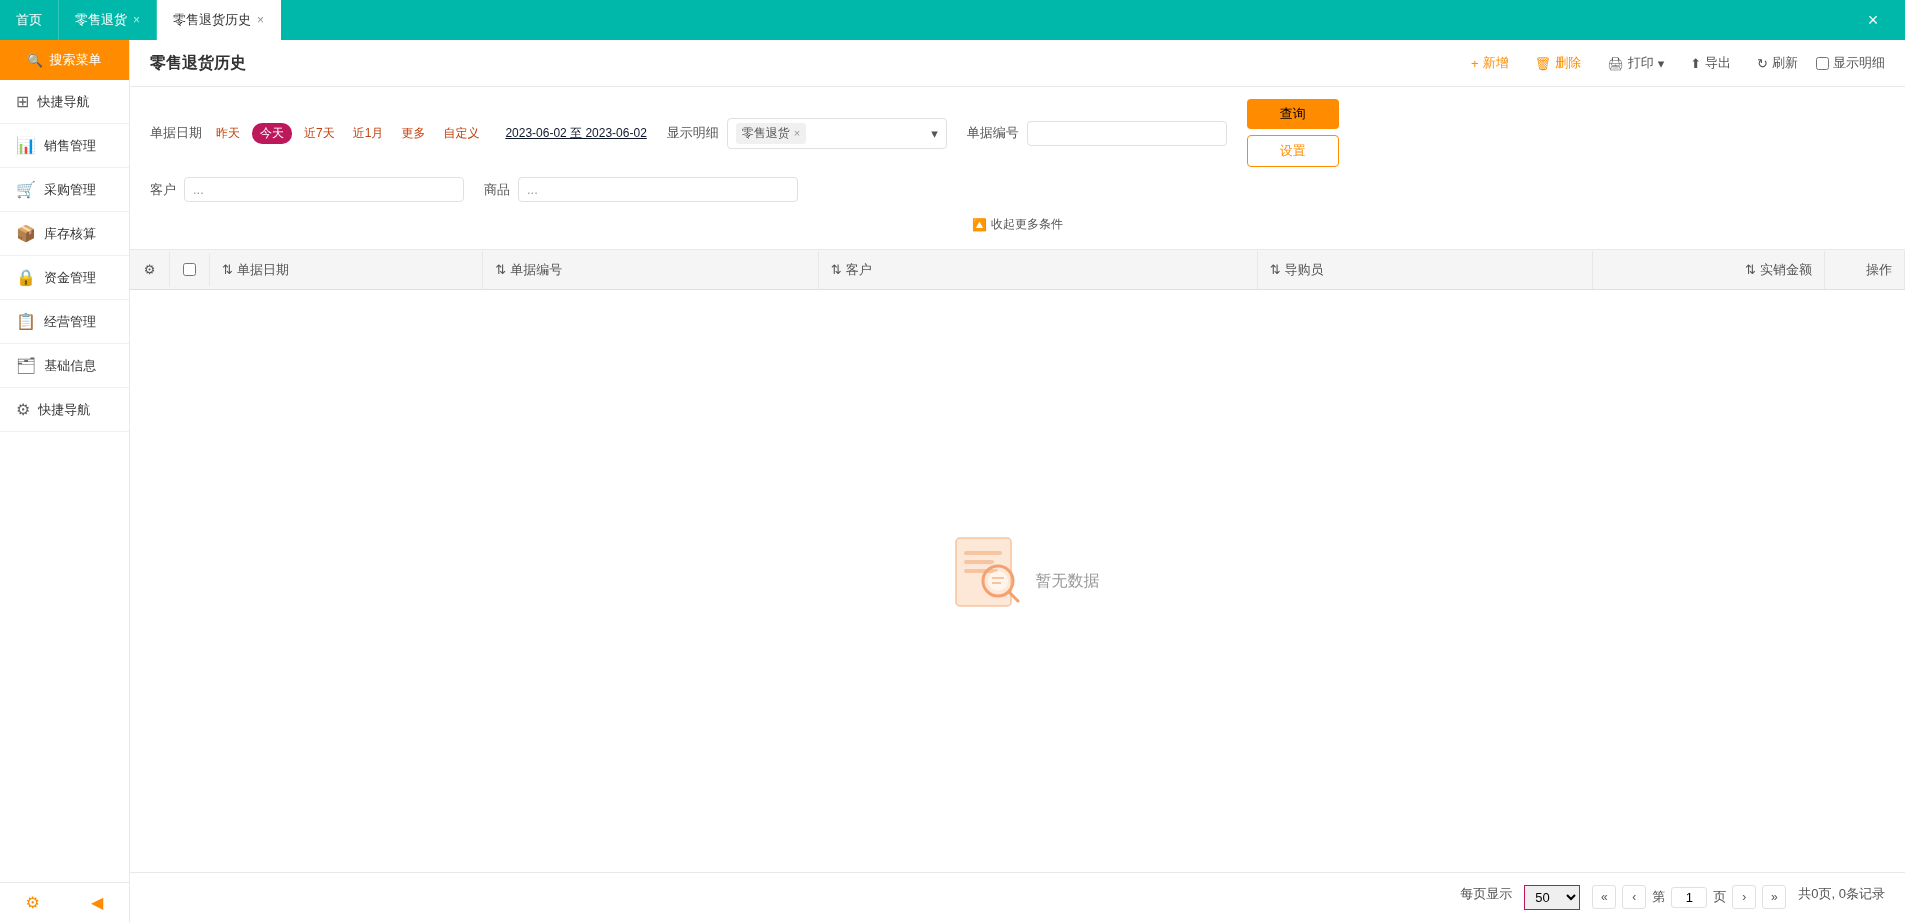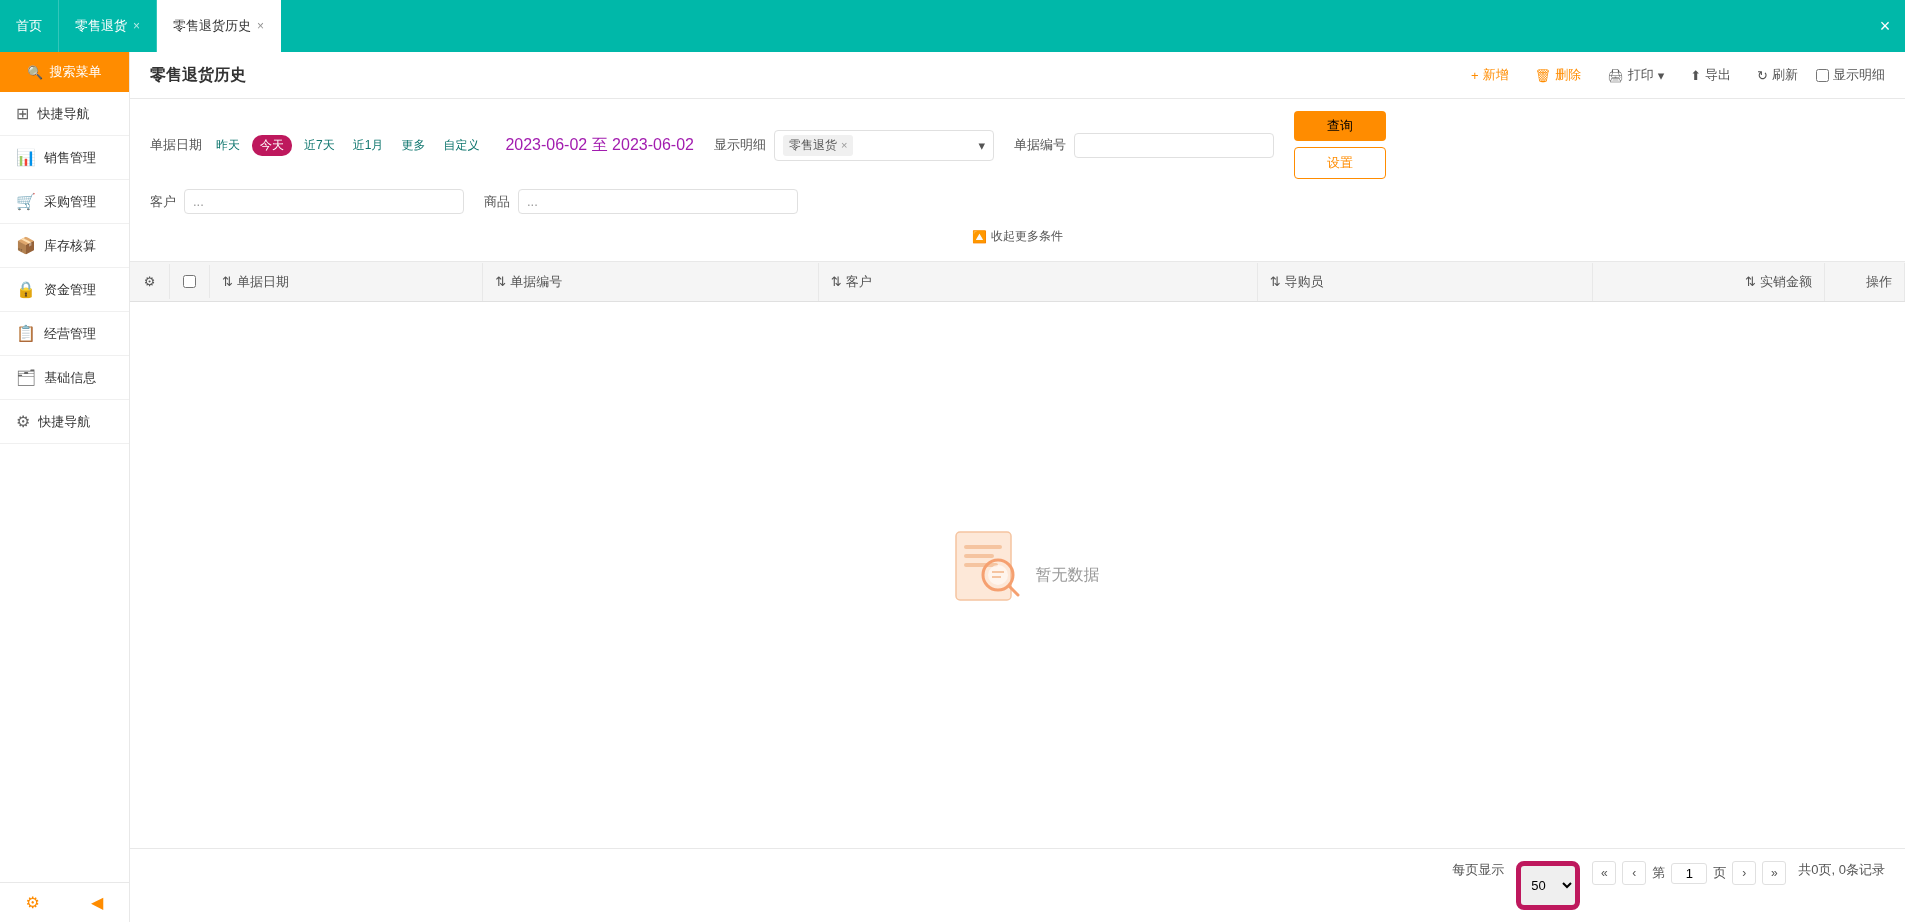--- a/index.html
+++ b/index.html
@@ -1,24 +1,24 @@
 <!DOCTYPE html>
 <html><head>
   <meta charset="utf-8">
   <style>
     * { box-sizing: border-box; margin: 0; padding: 0; font-family: 'Microsoft YaHei', Arial, sans-serif; }
     body { display: flex; flex-direction: column; height: 922px; overflow: hidden; background: #f5f5f5; }
 
     
     .top-bar {
-      height: 52px;
+      height: 40px;
       background: #00b8a9;
       display: flex;
       align-items: center;
-      padding: 0 0 0 0;
+      padding: 0 12px 0 0;
       flex-shrink: 0;
     }
     .top-bar-tabs {
       display: flex;
       align-items: stretch;
       height: 100%;
       flex: 1;
     }
     .top-tab {
       display: flex;
@@ -187,34 +187,35 @@
       color: #555;
       white-space: nowrap;
     }
     .date-shortcuts {
       display: flex;
       align-items: center;
       gap: 6px;
     }
     .date-btn {
       font-size: 12px;
-      color: #0f766e;
+      color: #c2410c;
       cursor: pointer;
       padding: 2px 6px;
       border-radius: 3px;
     }
     .date-btn.active {
       background: #be185d;
       color: #fff;
       border-radius: 10px;
       padding: 2px 8px;
     }
     .date-range {
-      font-size: 16px;
-      color: #a21caf;
+      font-size: 12px;
+      color: #0f172a;
+      text-decoration: underline;
     }
     .filter-select {
       display: flex;
       align-items: center;
       border: 1px solid #e0e0e0;
       border-radius: 4px;
       padding: 4px 8px;
       min-width: 220px;
       background: #fff;
       cursor: pointer;
@@ -338,23 +339,23 @@
       justify-content: flex-end;
       padding: 12px 20px;
       background: #fff;
       border-top: 1px solid #e8e8e8;
       flex-shrink: 0;
       gap: 12px;
       font-size: 13px;
       color: #555;
     }
     .page-size-select {
-      border: 5px solid #be185d;
-      border-radius: 8px;
-      padding: 11px 6px;
+      border: 1px solid #be185d;
+      border-radius: 0;
+      padding: 3px 6px;
       font-size: 13px;
       cursor: pointer;
     }
     .page-nav {
       display: flex;
       align-items: center;
       gap: 6px;
     }
     .page-nav-btn {
       width: 24px;

